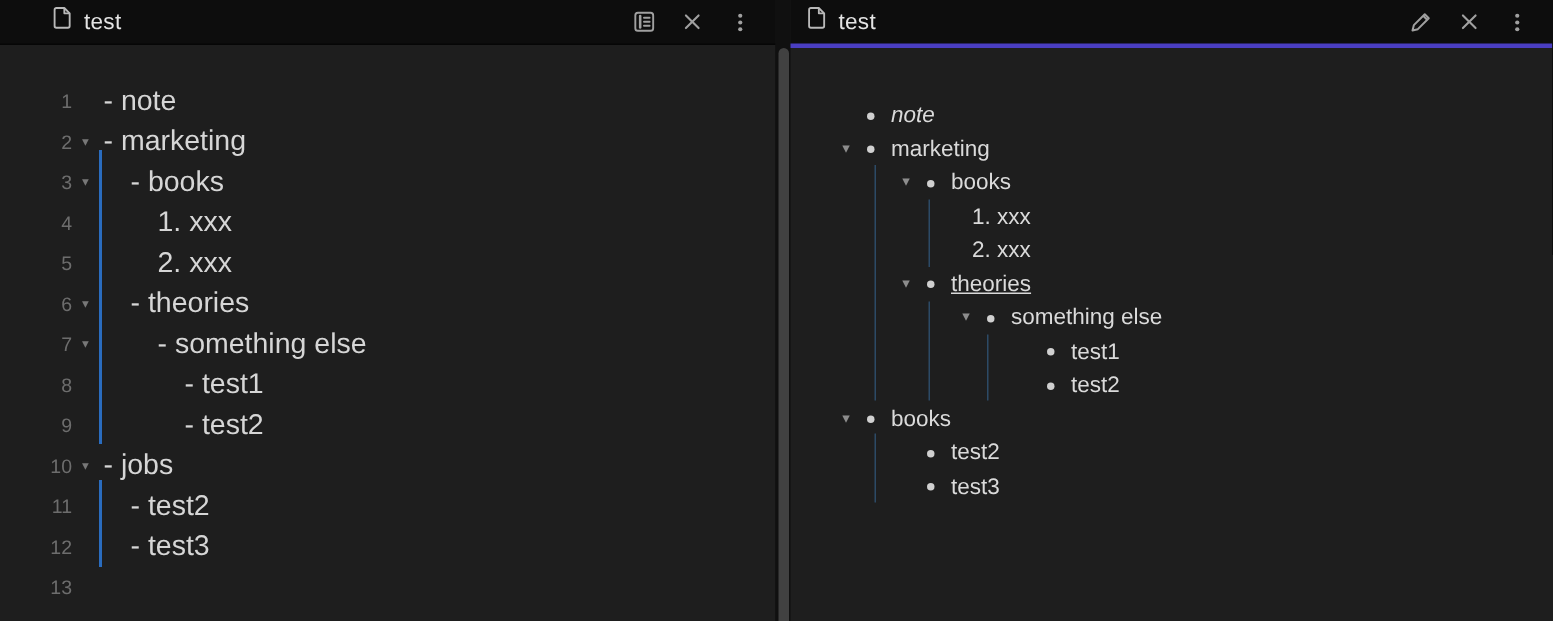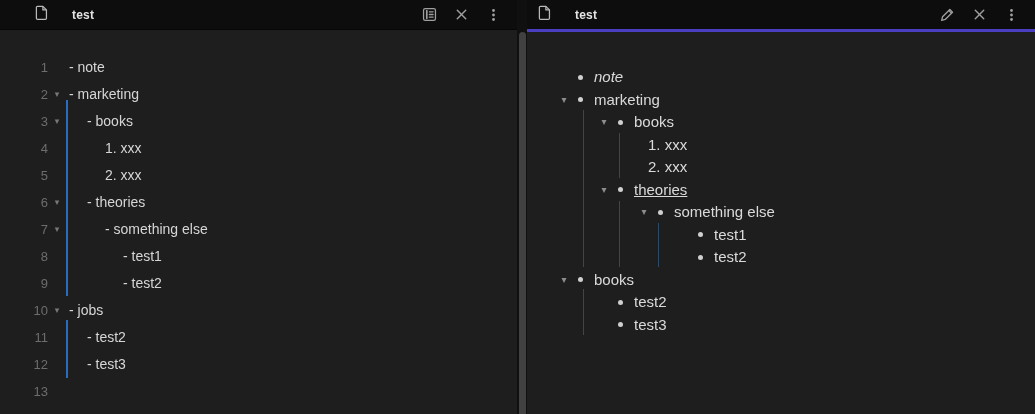--- a/index.html
+++ b/index.html
@@ -6,41 +6,41 @@
   .app{position:relative;width:1035px;height:414px;overflow:hidden;
        font-family:"Liberation Sans",sans-serif;background:#0d0d0d;}
   .pane{position:absolute;top:0;bottom:0;background:#1e1e1e;}
   .pane.left{left:0;width:517px;}
   .pane.right{left:527px;width:508px;}
 
   .tab-header{position:absolute;top:0;left:0;right:0;height:29px;background:#0d0d0d;
               display:flex;align-items:center;color:#e4e4e4;}
   .pane.left  .tab-header{padding-left:34px;border-bottom:1px solid #060606;}
   .pane.right .tab-header{padding-left:10px;border-bottom:3px solid #4a3ec1;}
-  .tab-title{font-size:12px;font-weight:700;margin-left:22px;letter-spacing:.2px;}
+  .tab-title{font-size:15px;font-weight:400;margin-left:6px;letter-spacing:.2px;}
   .header-spacer{flex:1;}
   .header-actions{display:flex;align-items:center;gap:8px;padding-right:12px;}
   .icon-btn{width:24px;height:24px;display:flex;align-items:center;justify-content:center;
             background:none;border:none;padding:0;cursor:pointer;}
   .icon-btn svg{display:block;}
 
   
   .divider{position:absolute;top:0;bottom:0;left:517px;width:10px;background:#101010;}
   .divider .handle{position:absolute;top:32px;bottom:0;left:1.5px;width:7px;
                    background:#414141;border-radius:4px 4px 0 0;}
 
   
   .editor-body{position:absolute;top:30px;left:0;right:0;bottom:0;padding-top:24px;}
   .editor-line{position:relative;height:27px;}
   .line-number{position:absolute;left:0;top:0;width:48px;height:27px;line-height:27px;
                text-align:right;color:#6d6d6d;font-size:13px;}
   .fold-arrow{position:absolute;left:49px;top:0;width:16px;height:27px;line-height:27px;
               text-align:center;color:#787878;font-size:9px;cursor:pointer;}
   .line-text{position:absolute;top:0;height:27px;line-height:27px;color:#d6d6d6;
-             font-size:14px;white-space:pre;}
+             font-size:19px;white-space:pre;}
   .guide{position:absolute;}
 
   
   .preview-body{position:absolute;top:32px;left:0;right:0;bottom:0;padding-top:34px;}
   .preview-row{position:relative;height:22.5px;}
   .collapse-arrow{position:absolute;top:0;width:14px;height:22.5px;line-height:22.5px;
                   text-align:center;color:#8d8d8d;font-size:10px;cursor:pointer;}
   .bullet-dot{position:absolute;top:8.7px;width:5px;height:5px;border-radius:50%;
               background:#d0d0d0;}
   .row-text{position:absolute;top:0;height:22.5px;line-height:22.5px;color:#dadada;

